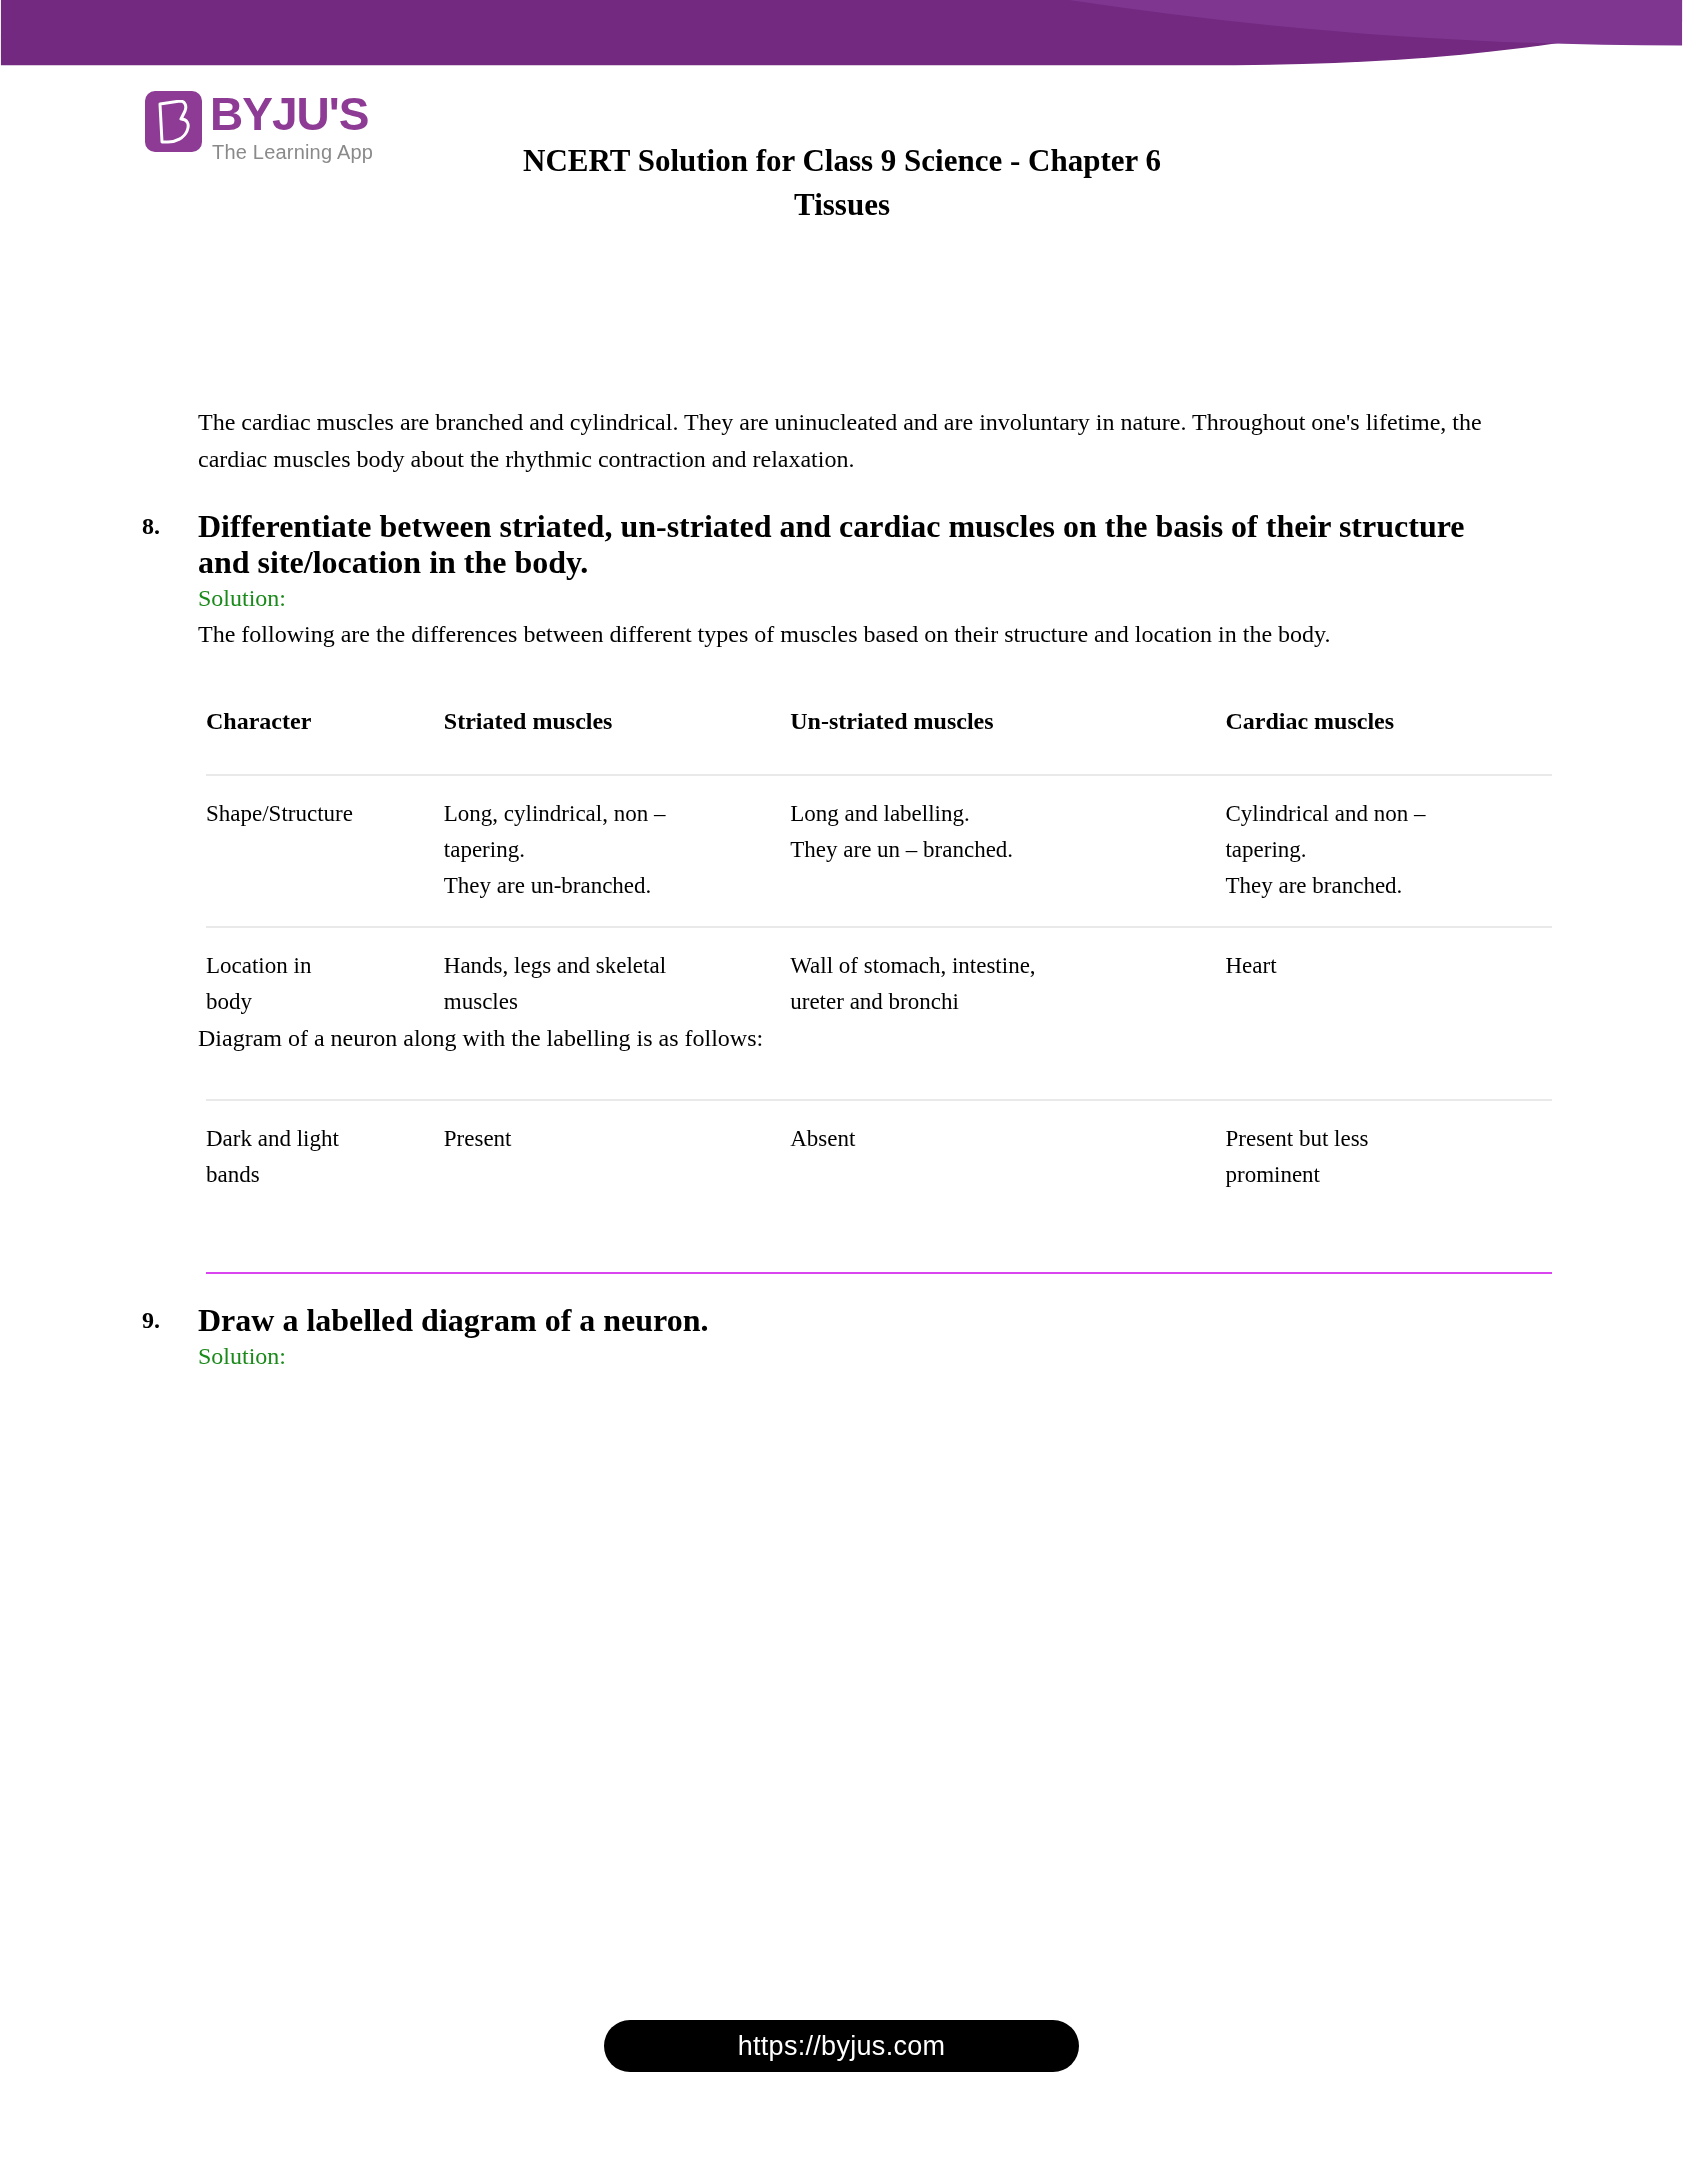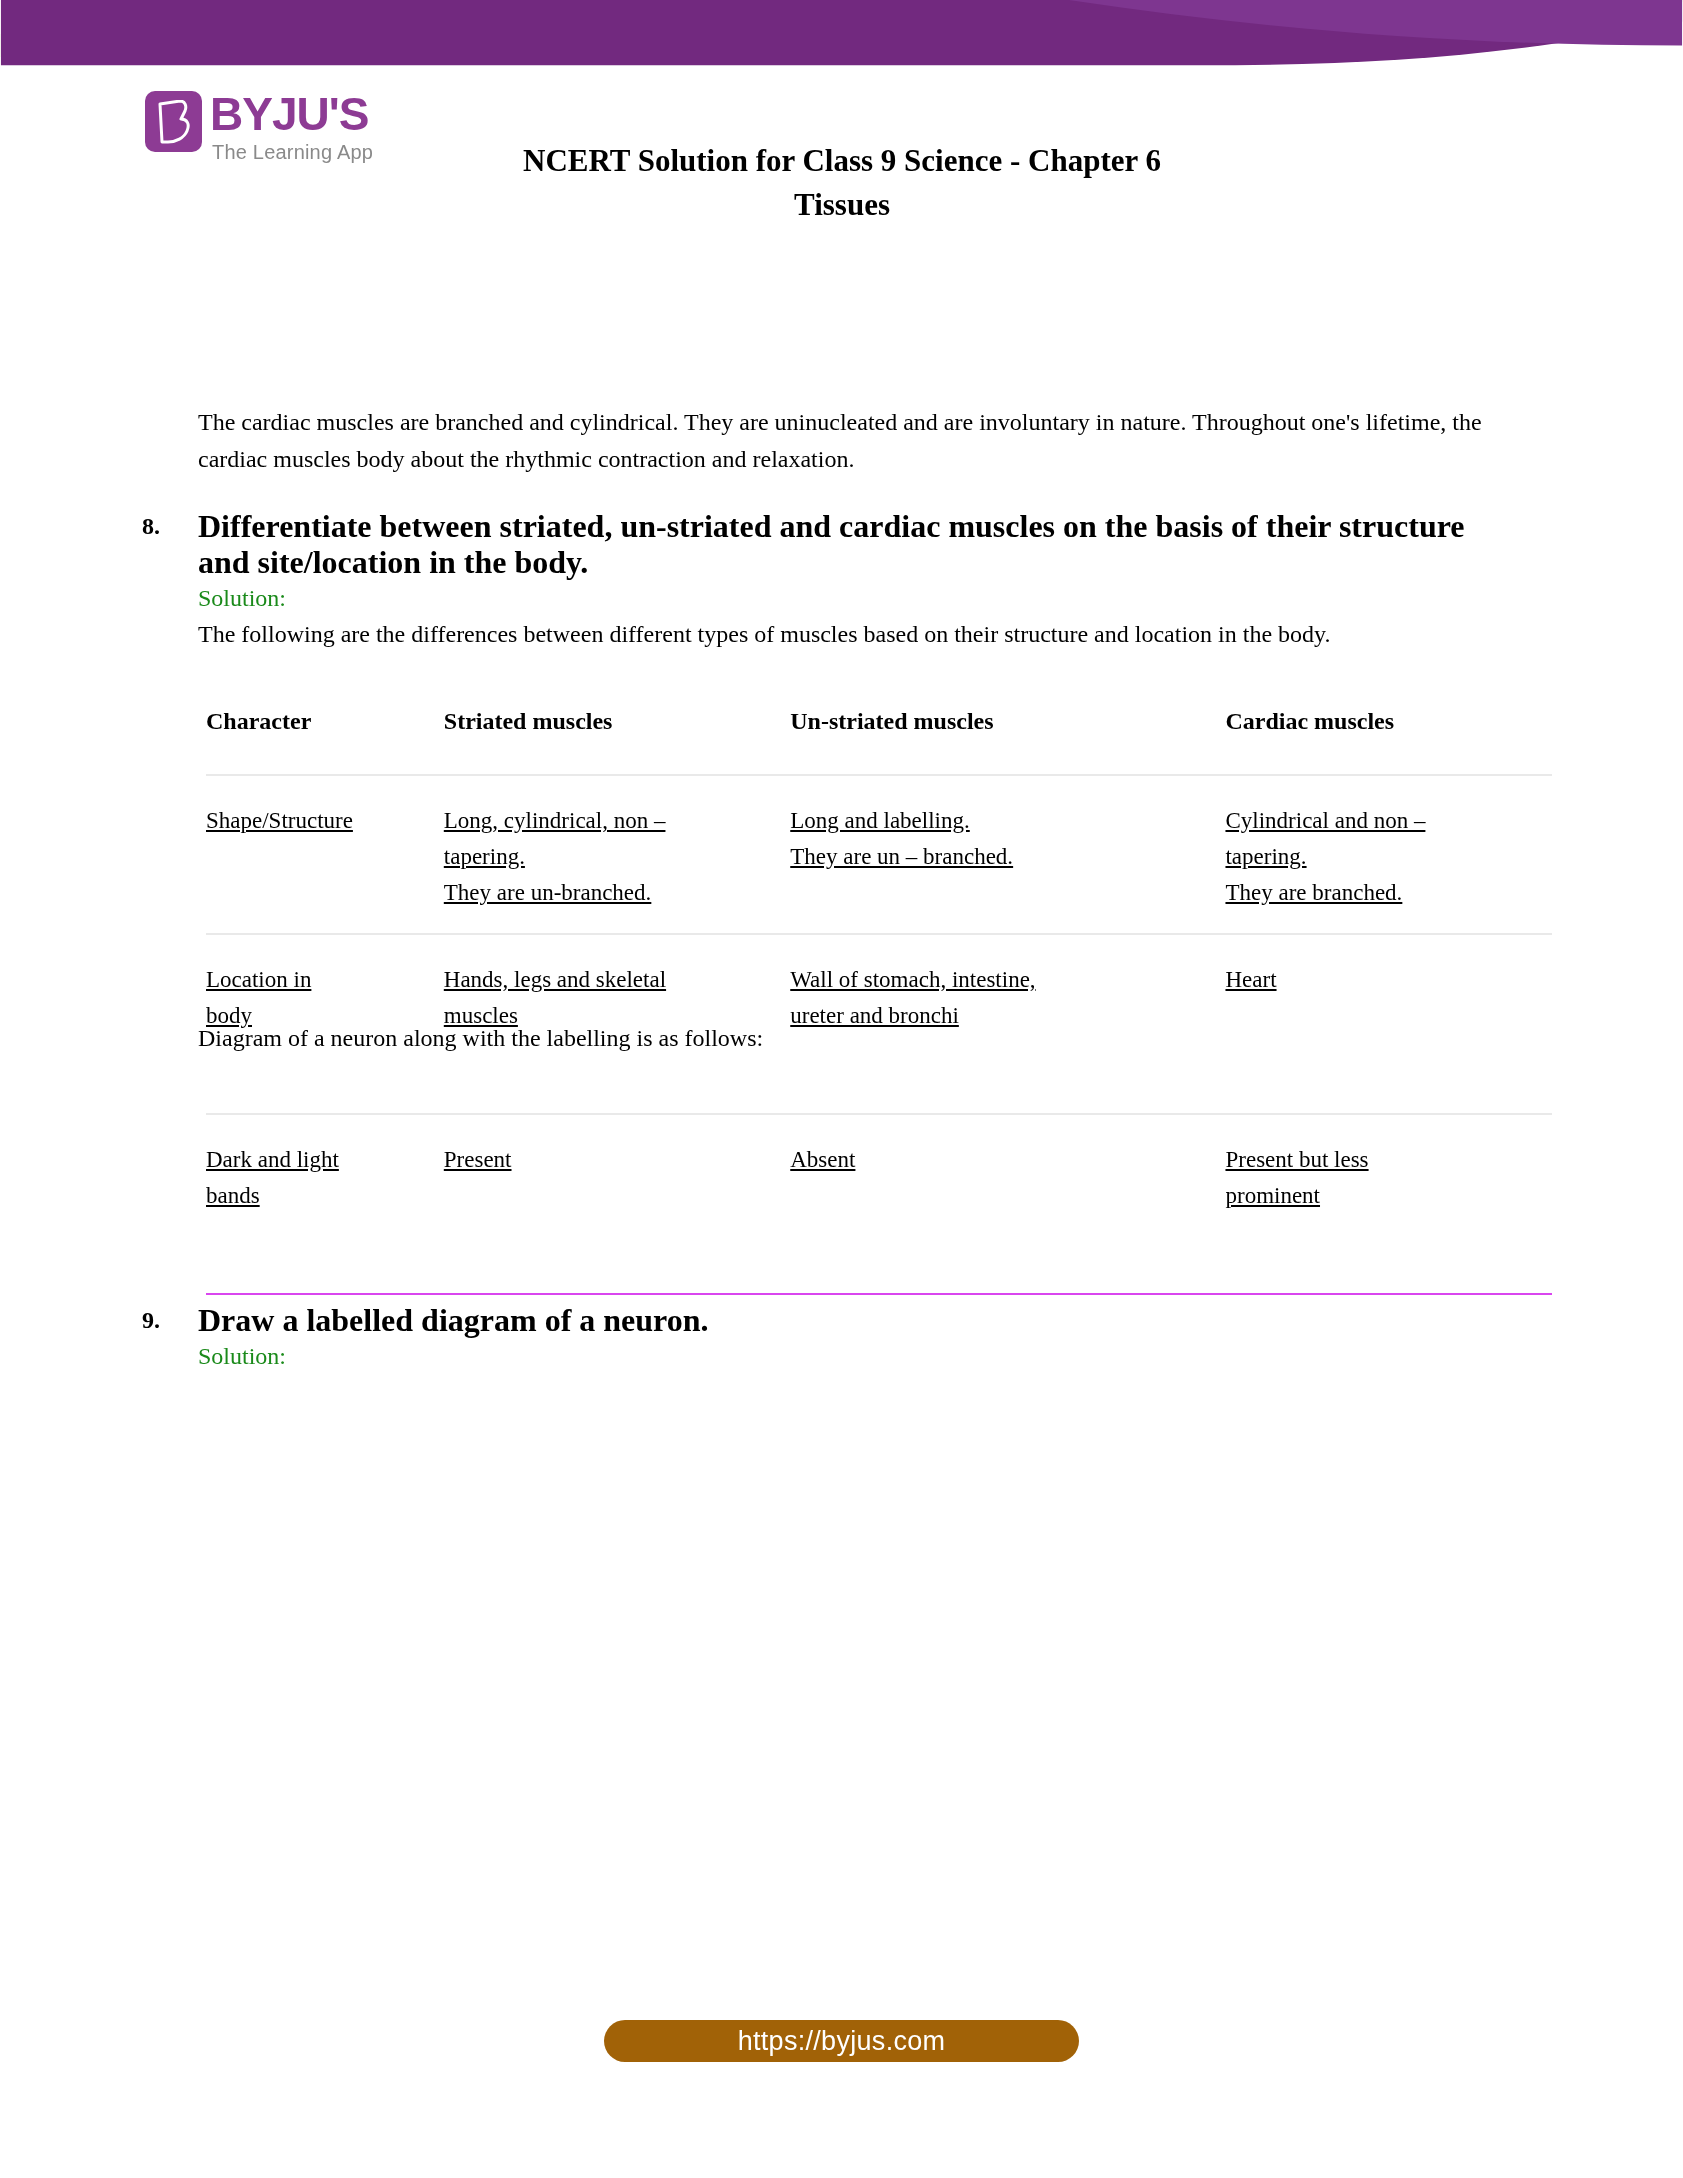--- a/index.html
+++ b/index.html
@@ -135,42 +135,41 @@
   .diff-table thead th {
     font-weight: bold;
     font-size: 24px;
     height: 71px;
     padding-top: 10px;
   }
   .diff-table tbody tr {
     border-top: 2px solid #e9e9e9;
   }
   .diff-table tbody tr td {
-    padding-top: 27px;
+    padding-top: 20px;
     padding-bottom: 22px;
-    text-decoration: underline;
   }
   .diff-table tbody tr.last-row {
     border-bottom: 2px solid #d946ef;
   }
   .col-a { width: 238px; }
   .col-b { width: 347px; }
   .col-c { width: 436px; }
   .col-d { width: 327px; }
   .cell-line { display: block; }
   .row-tall td { height: 129px; }
 
   
   .footer-pill {
     position: absolute;
     left: 604px;
     top: 2020px;
     width: 475px;
-    height: 42px;
-    background: #a16207;
+    height: 52px;
+    background: #000000;
     border-radius: 28px;
     display: flex;
     align-items: center;
     justify-content: center;
   }
   .footer-pill span {
     font-family: "Liberation Sans", "DejaVu Sans", sans-serif;
     font-size: 27px;
     color: #ffffff;
     letter-spacing: 0.3px;

